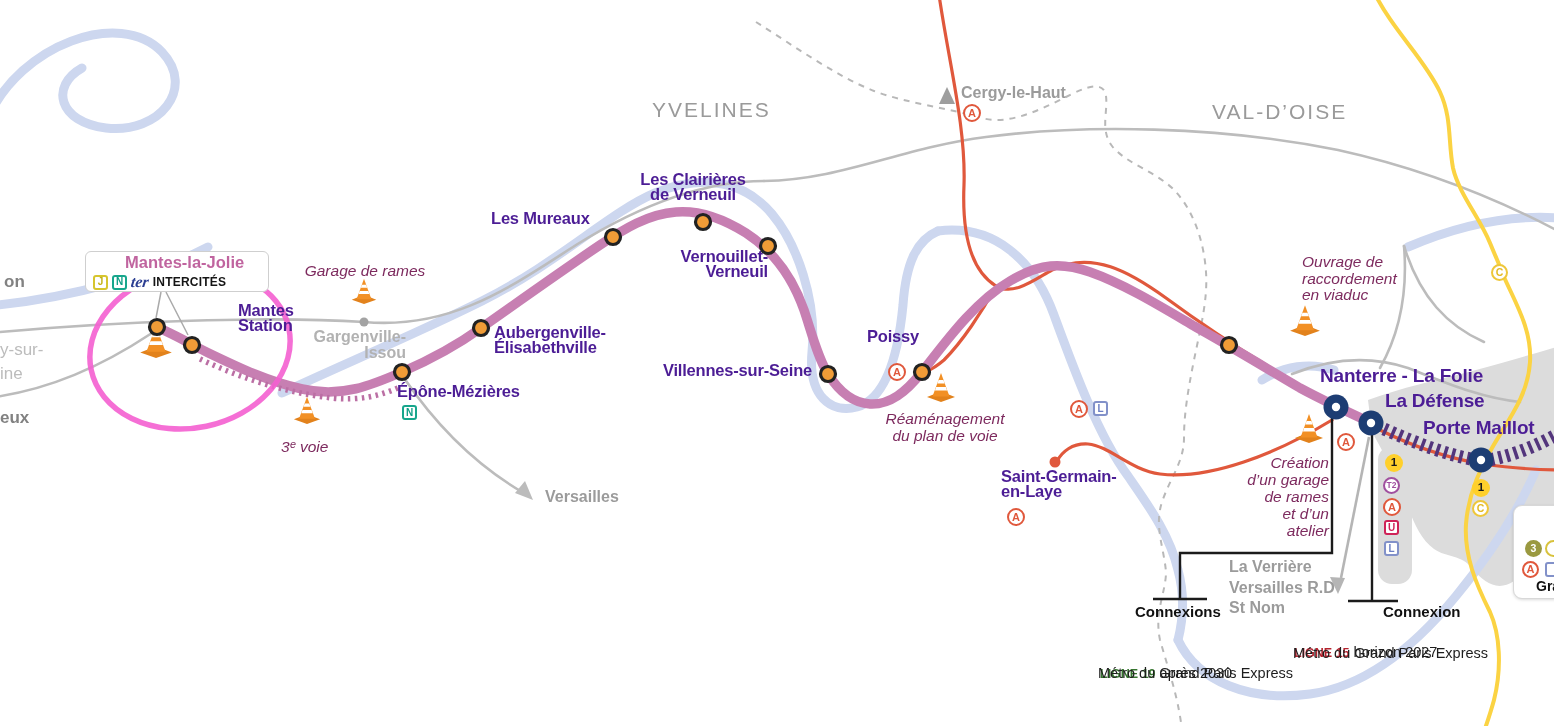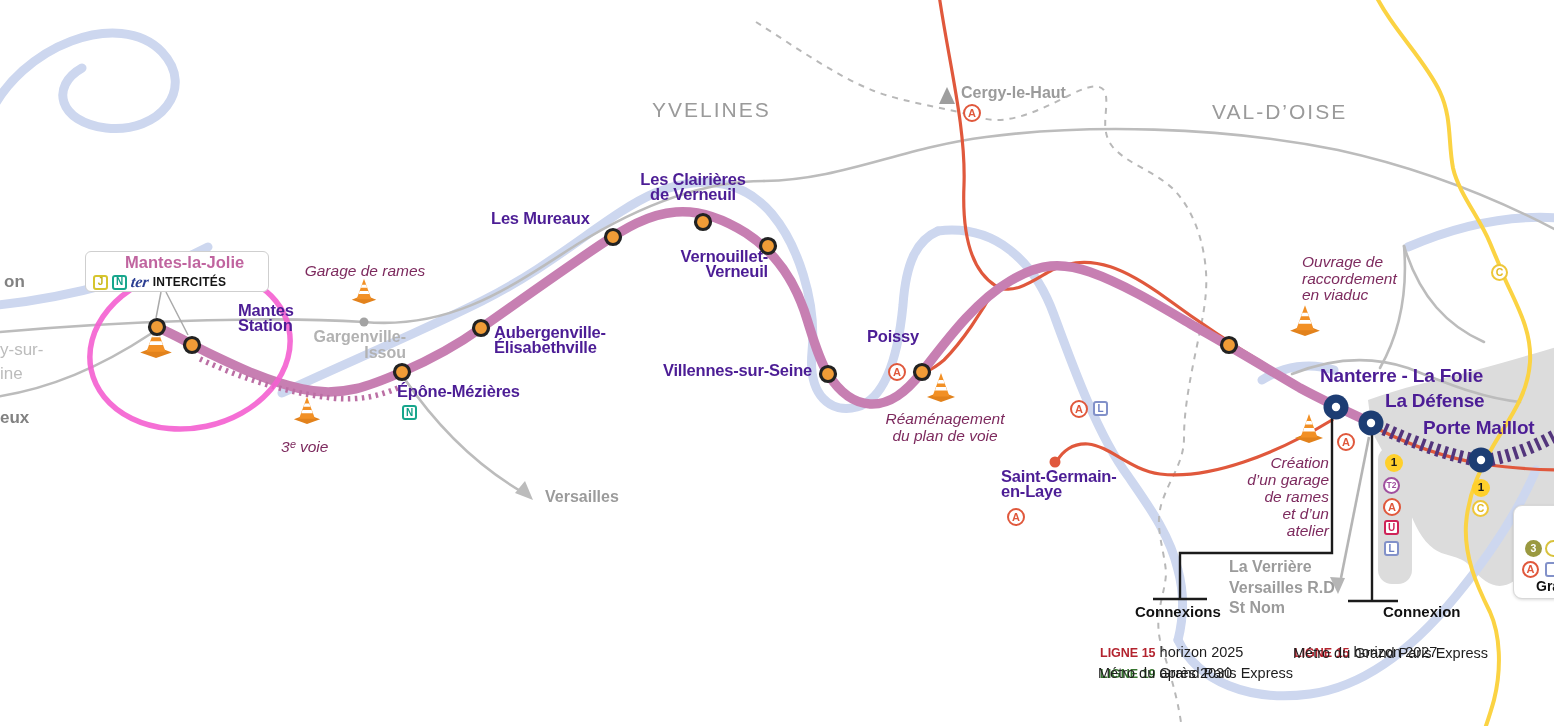--- a/index.html
+++ b/index.html
@@ -214,23 +214,20 @@
   <div class="badge b-circ b-a" style="left:1383px;top:498px;">A</div>
   <div class="badge b-sq b-u" style="left:1384px;top:520px;">U</div>
   <div class="badge b-sq b-l" style="left:1384px;top:541px;">L</div>
 
   <div class="badge b-1" style="left:1472px;top:479px;">1</div>
   <div class="badge b-circ b-c" style="left:1472px;top:500px;">C</div>
 
   <div class="badge b-circ b-c" style="left:1491px;top:264px;">C</div>
 
   <div class="lbl cxt" style="left:1135px;top:603px;">Connexions</div>
-  <div class="lbl" style="left:1100px;top:625px;">
-    <span class="cxl red">LIGNE 15</span><span class="cxn">horizon 2025</span>
-  </div>
   <div class="lbl" style="left:1100px;top:646px;">
     <span class="cxl green">LIGNE 19</span><span class="cxn">après 2030</span>
   </div>
   <div class="lbl cxf" style="left:1098px;top:665px;">Métro du Grand Paris Express</div>
 
   <div class="lbl cxt" style="left:1339px;top:603px;margin-left:44px;">Connexion</div>
   <div class="lbl" style="left:1294px;top:625px;">
     <span class="cxl red">LIGNE 15</span><span class="cxn">horizon 2027</span>
   </div>
   <div class="lbl cxf" style="left:1293px;top:645px;">Métro du Grand Paris Express</div>

